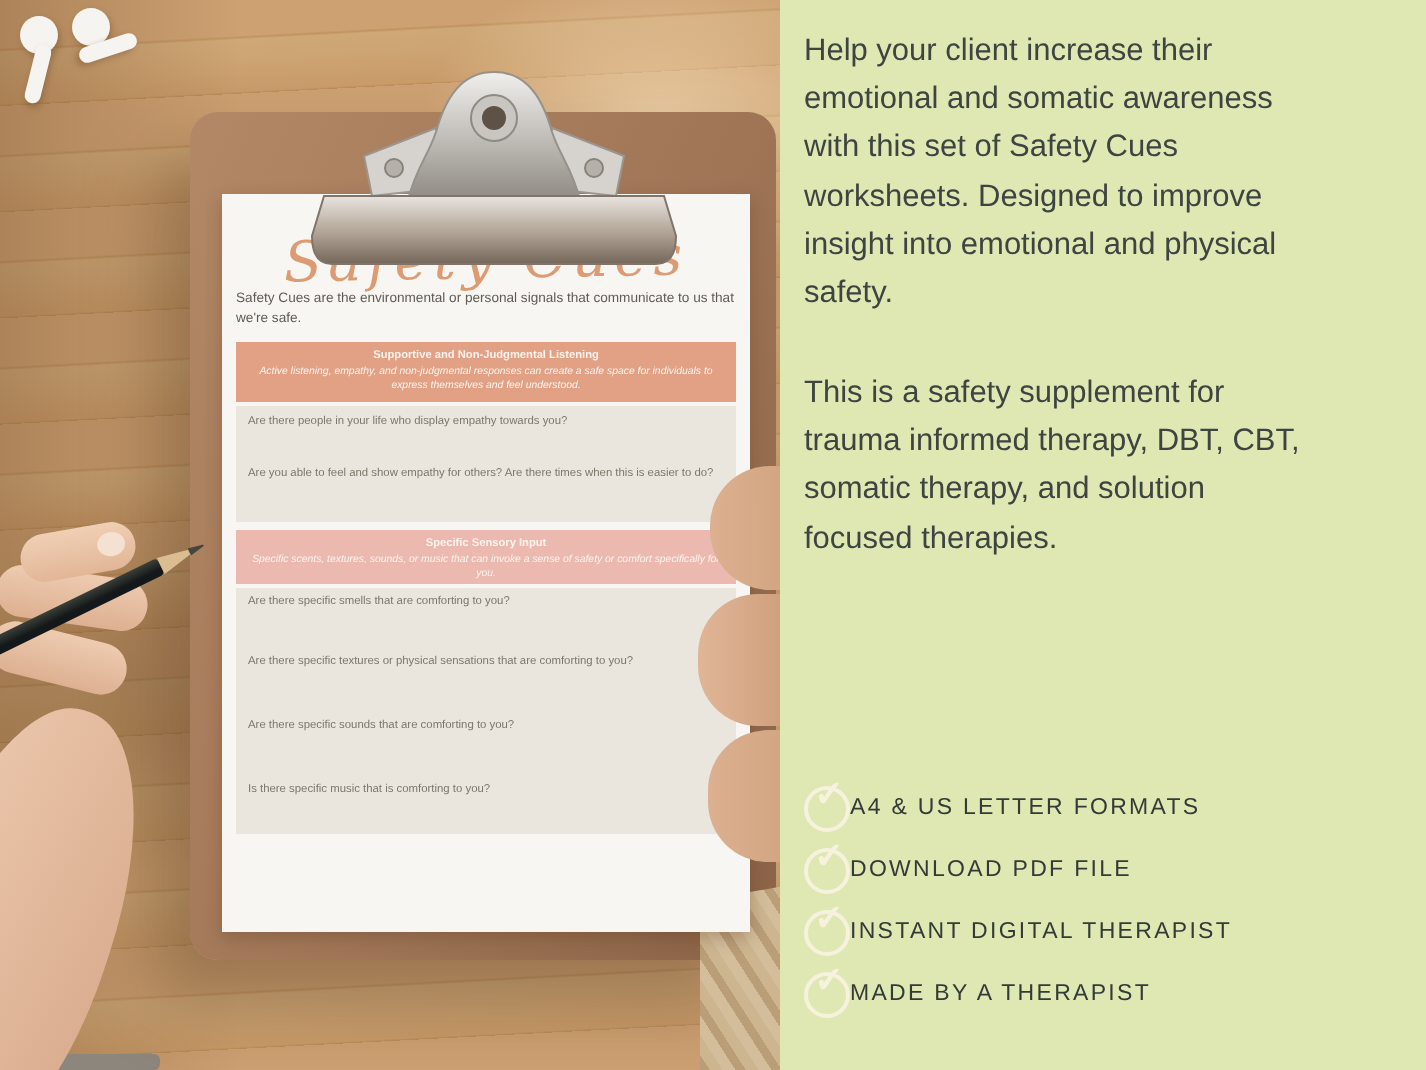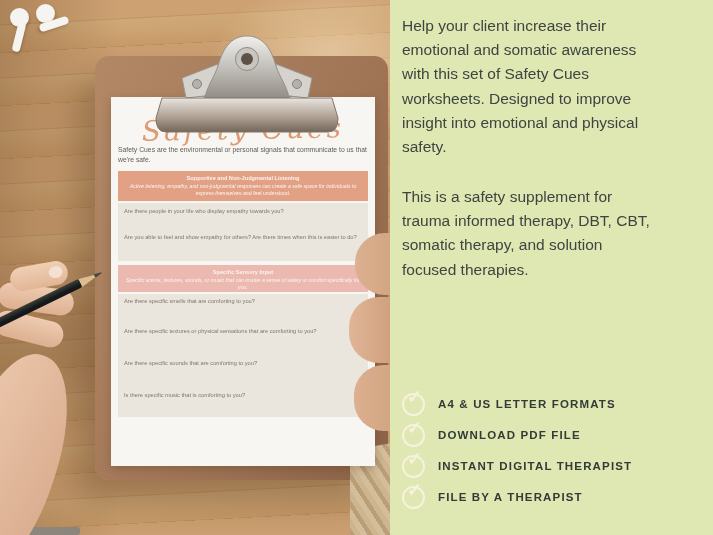--- a/index.html
+++ b/index.html
@@ -92,21 +92,21 @@
   
   .panel{position:absolute;left:390px;top:0;width:387px;height:535px;background:#dfe8b2;z-index:10;}
   .panel-text{position:absolute;top:14px;left:12px;width:248px;}
   .panel-text p{margin:0 0 26px;font-size:15.5px;line-height:1.56;color:#3e4442;}
   .features{position:absolute;left:12px;top:393px;width:300px;}
   .feature{display:flex;align-items:center;height:22px;margin-bottom:9px;}
   .chk{width:19px;height:19px;border:2px solid #f7f2dd;border-radius:50%;
     position:relative;flex:none;}
   .chk b{position:absolute;left:3px;top:-7px;font-size:18px;line-height:1;
     color:#f7f2dd;font-weight:bold;}
-  .feature-label{margin-left:13px;font-size:11.5px;font-weight:bold;
+  .feature-label{font-size:11.5px;font-weight:normal;
     letter-spacing:1.15px;color:#333a37;}
 </style>
 </head>
 <body>
 
 <div id="stage">
 
   <div class="photo"></div>
 
   <div class="bud bud1"></div>
@@ -208,18 +208,18 @@
       <div class="feature">
         <span class="chk">
             <b>✓</b>
           </span>
         <span class="feature-label">INSTANT DIGITAL THERAPIST</span>
       </div>
       <div class="feature">
         <span class="chk">
             <b>✓</b>
           </span>
-        <span class="feature-label">FILE BY A THERAPIST</span>
+        <span class="feature-label">MADE BY A THERAPIST</span>
       </div>
     </div>
   </div>
 
 </div>
 
 </body></html>

